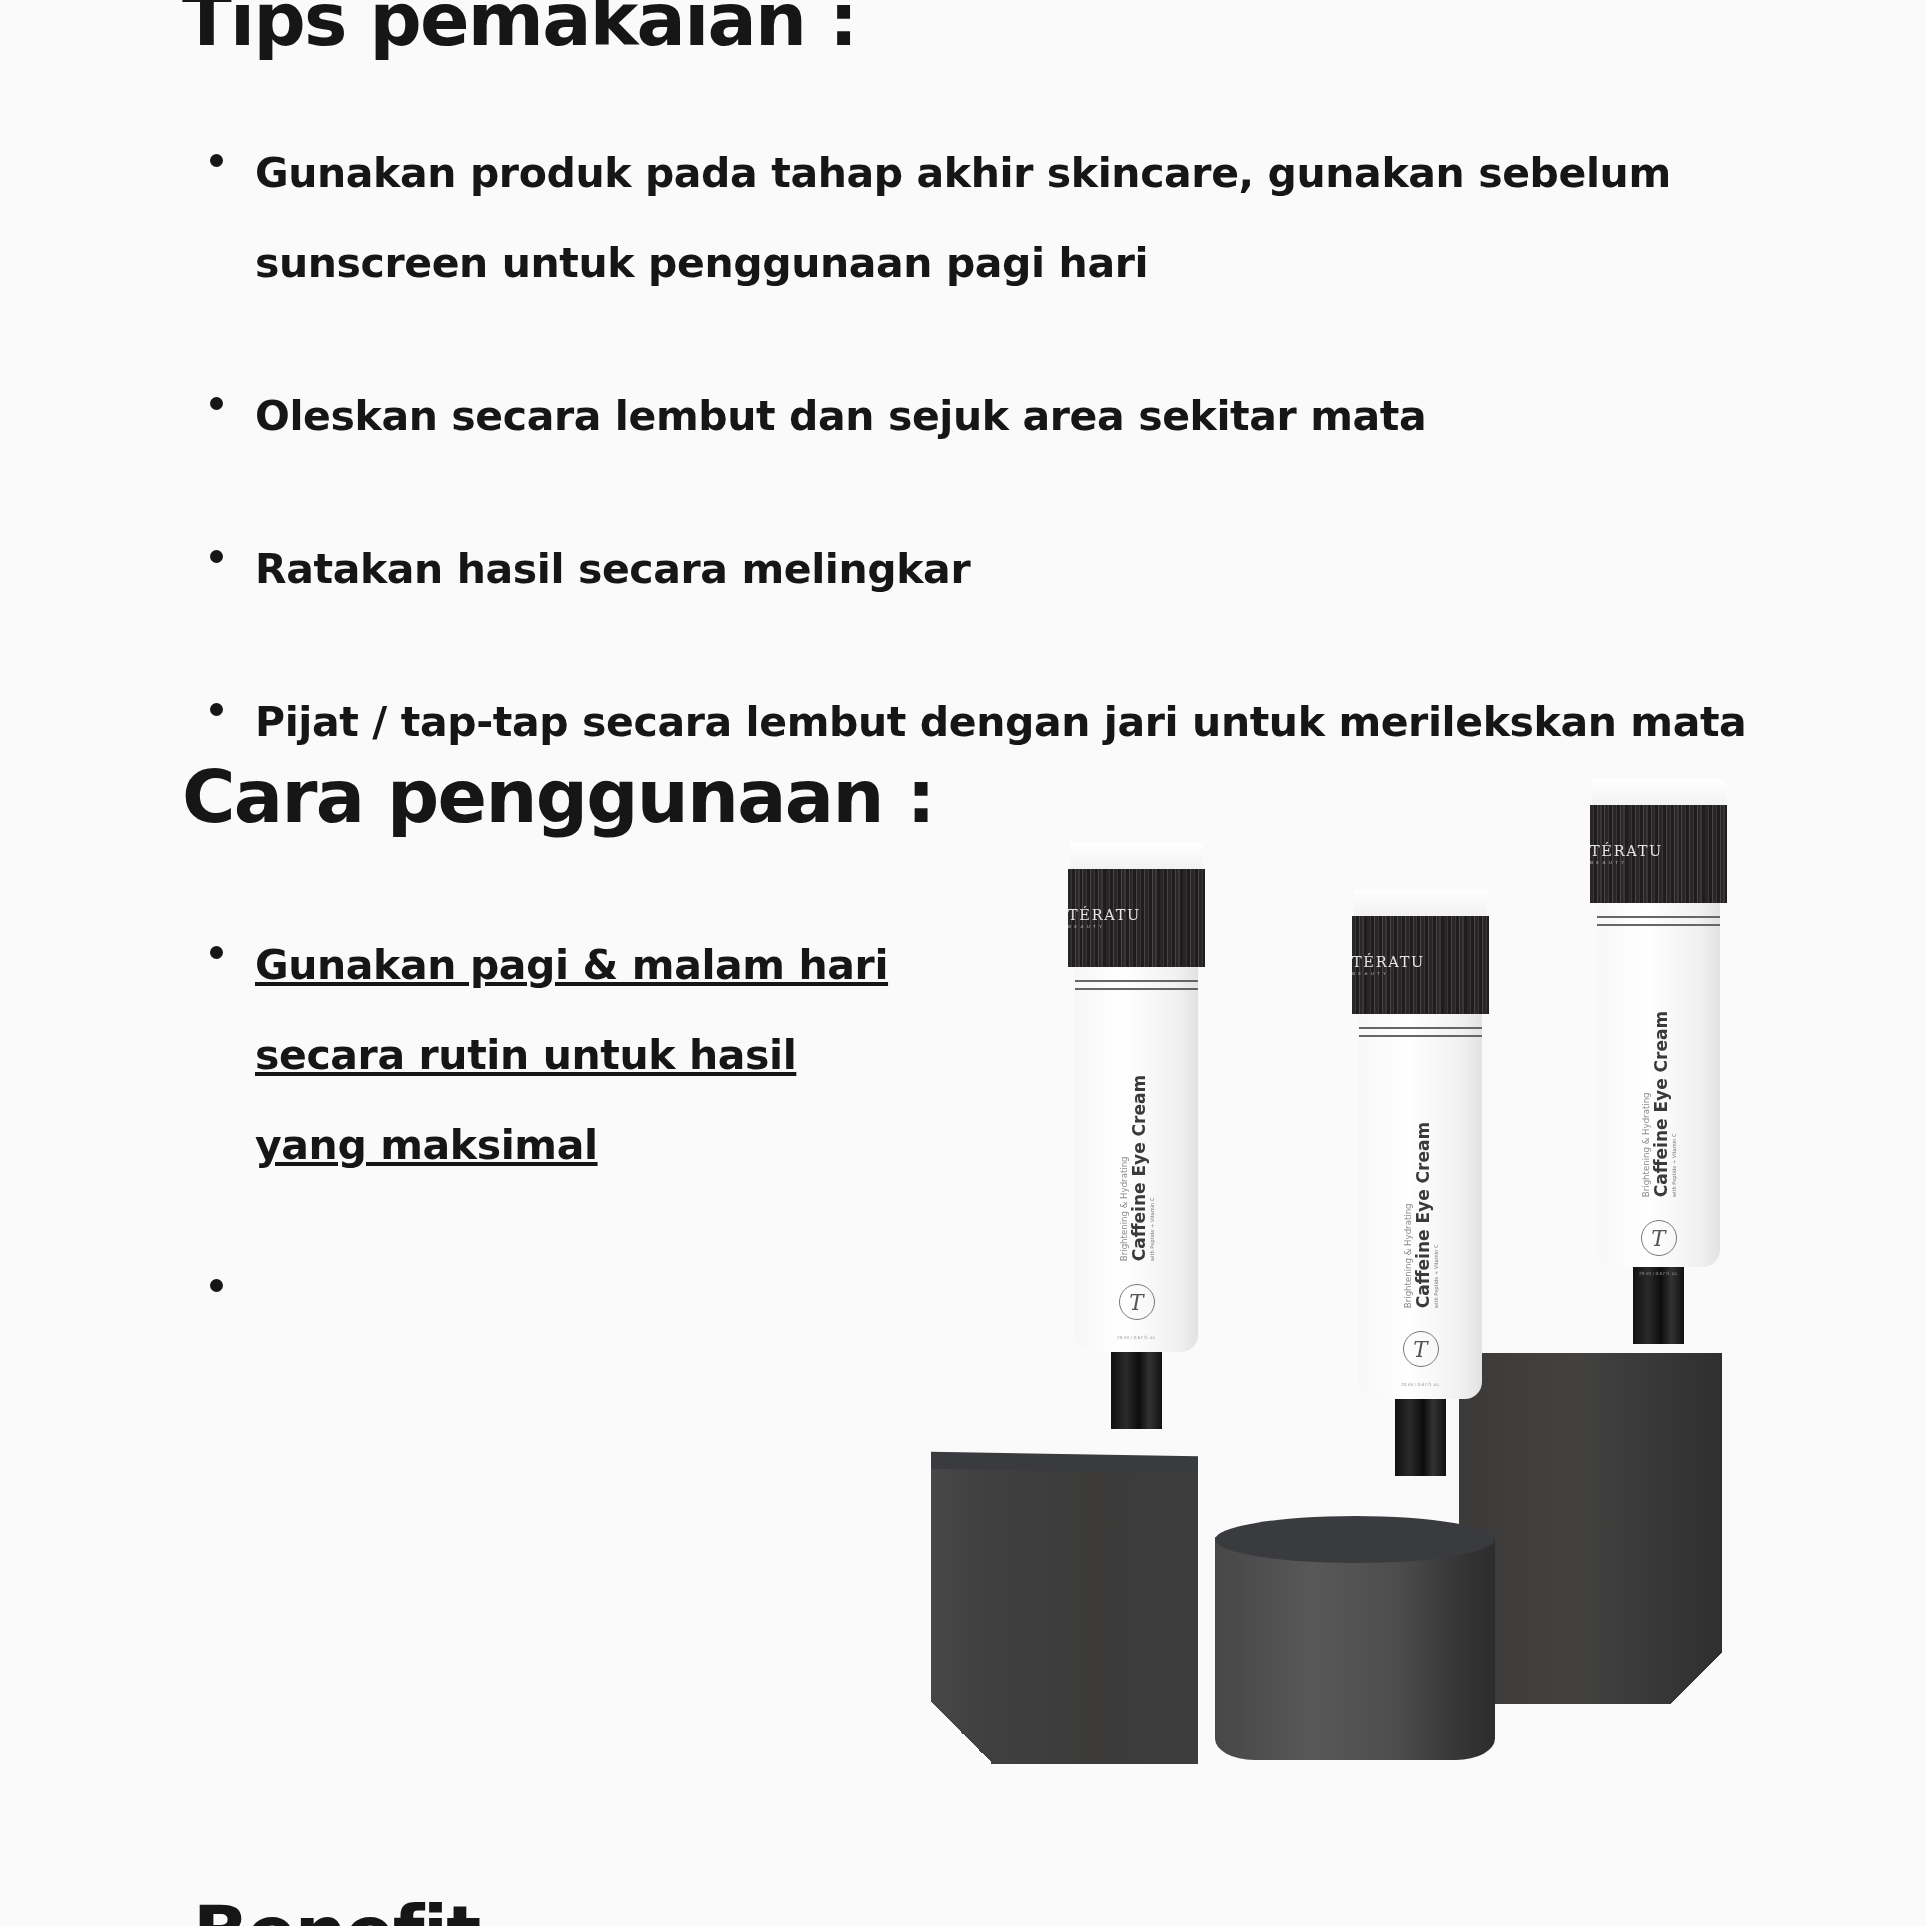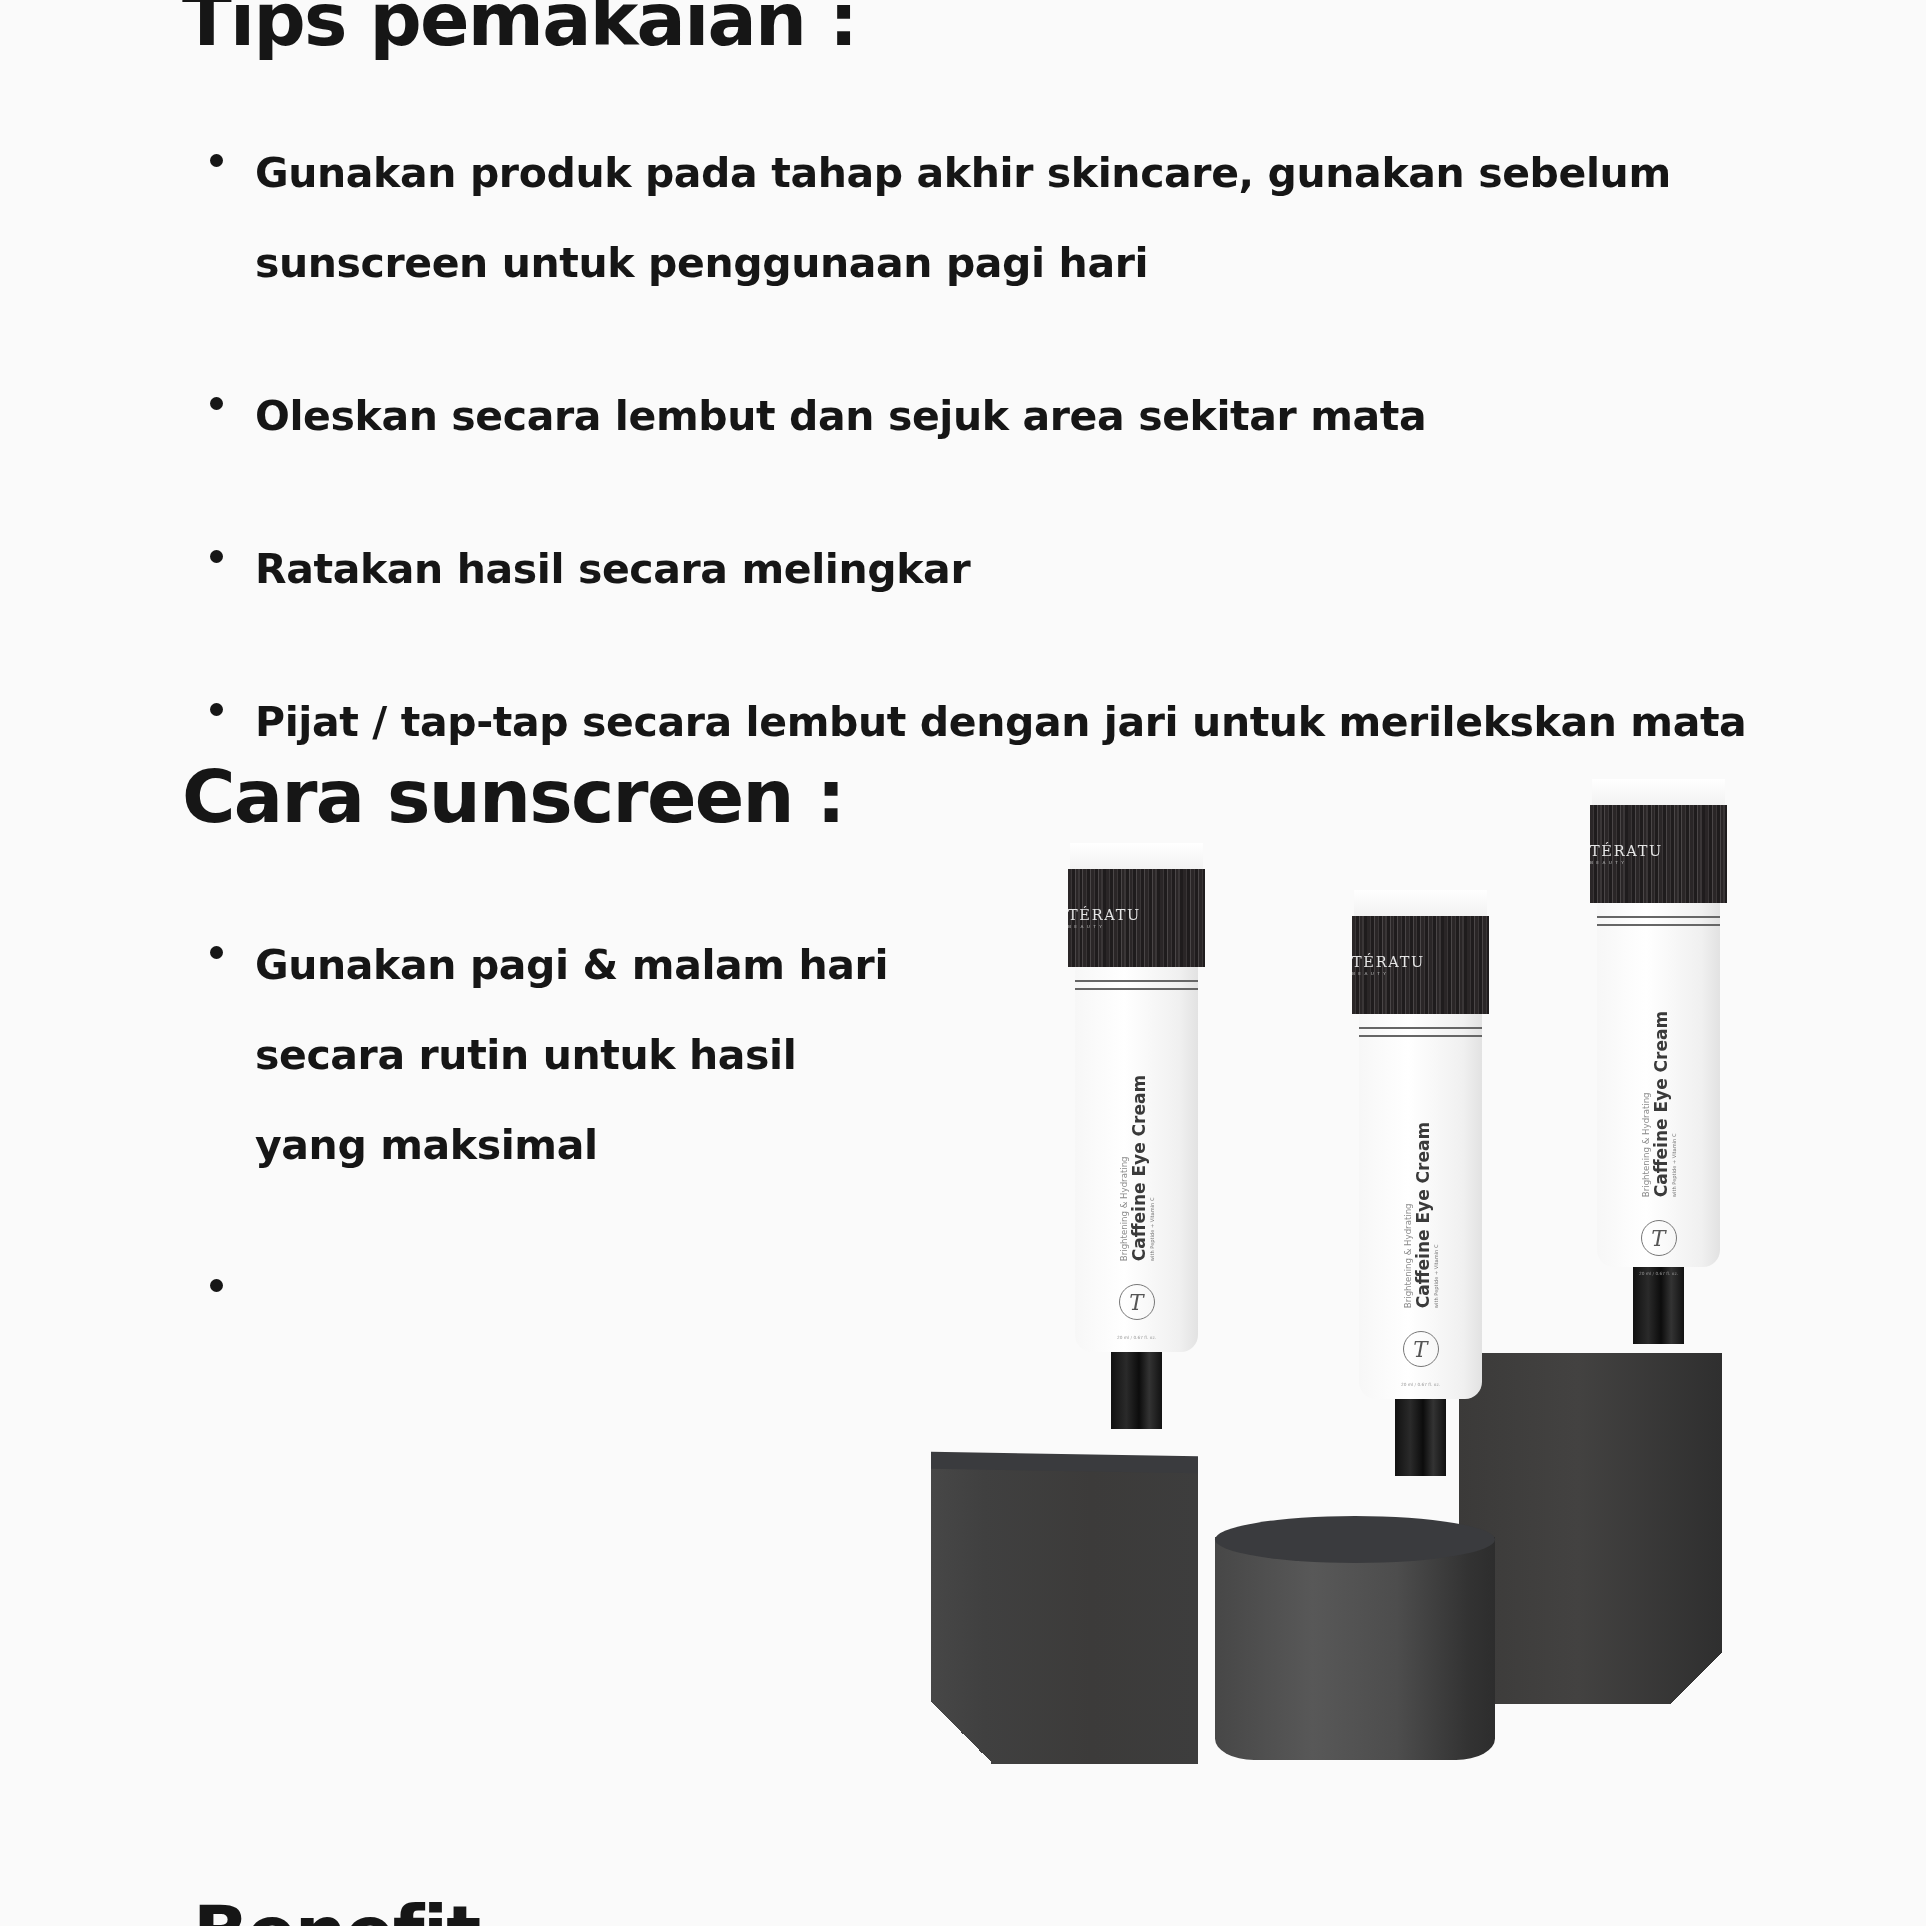--- a/index.html
+++ b/index.html
@@ -87,23 +87,23 @@
 
 <h1 class="h1" style="top:-17px;">Tips pemakaian :</h1>
 
 <ul class="bullets tips" style="top:128px; width:1669px;">
   <li><span class="dot"></span><span>Gunakan produk pada tahap akhir skincare, gunakan sebelum sunscreen untuk penggunaan pagi hari</span></li>
   <li><span class="dot"></span><span>Oleskan secara lembut dan sejuk area sekitar mata</span></li>
   <li><span class="dot"></span><span>Ratakan hasil secara melingkar</span></li>
   <li><span class="dot"></span><span>Pijat / tap-tap secara lembut dengan jari untuk merilekskan mata</span></li>
 </ul>
 
-<h1 class="h1" style="top:760px;">Cara sunscreen :</h1>
+<h1 class="h1" style="top:760px;">Cara penggunaan :</h1>
 
-<ul class="bullets cara" style="top:920px; width:693px;">
+<ul class="bullets cara" style="top:920px; width:693px;text-decoration:underline;">
   <li><span class="dot"></span><span>Gunakan pagi &amp; malam hari secara rutin untuk hasil yang maksimal</span></li>
   <li><span class="dot"></span></li>
 </ul>
 
 <div class="scene">
   <div class="ped ped-back"></div>
 
   <div class="tube t3">
     <div class="cap-top"></div>
     <div class="band">

